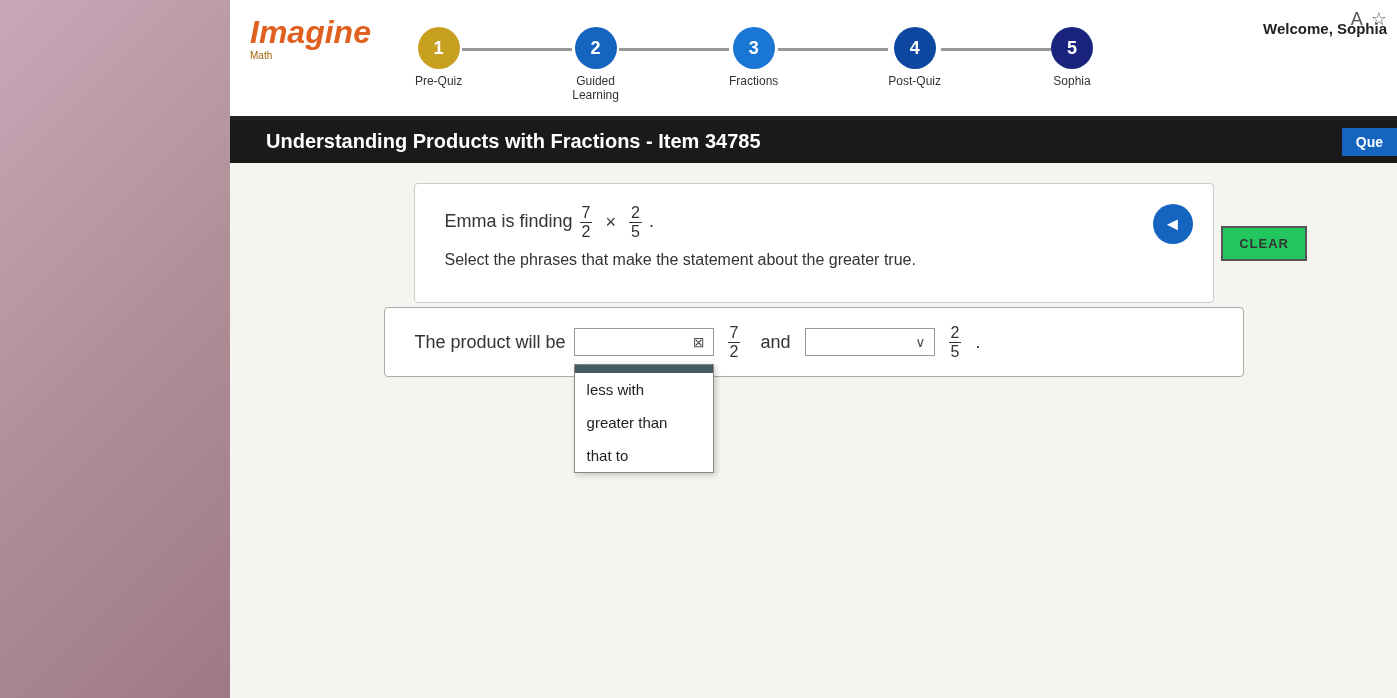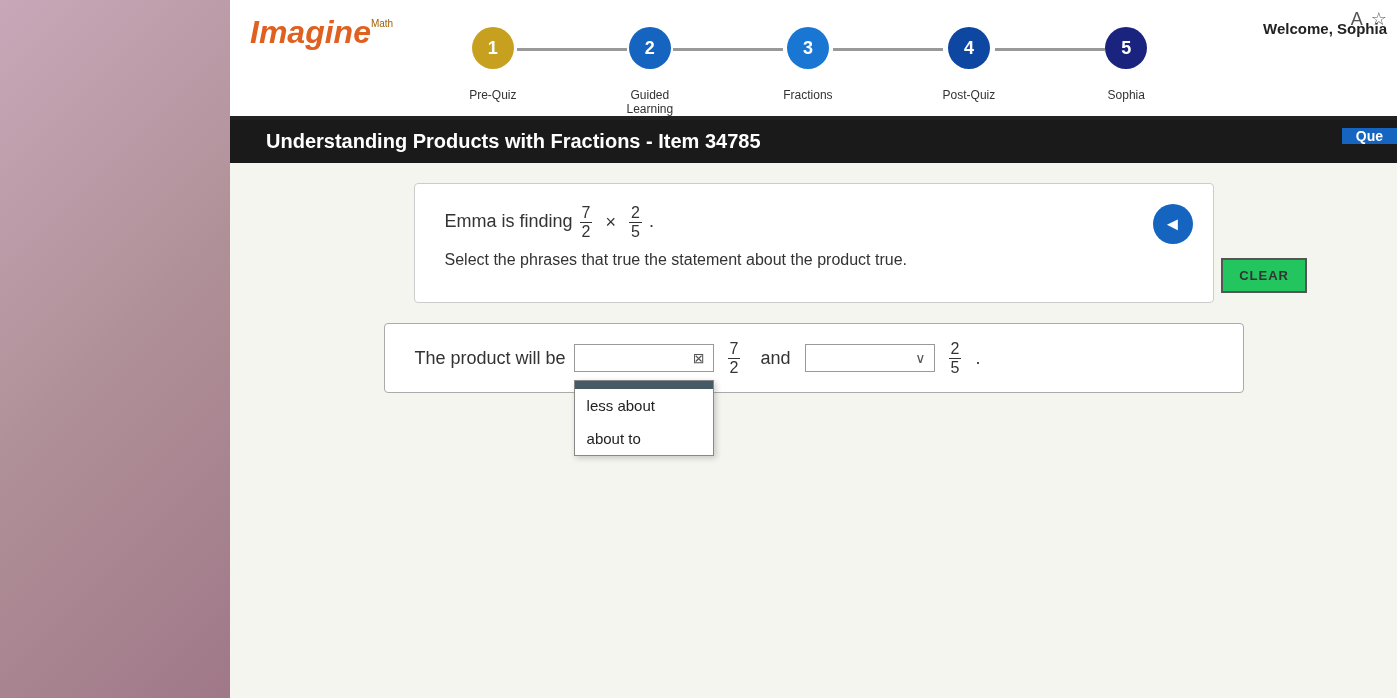--- a/index.html
+++ b/index.html
@@ -39,21 +39,22 @@
       background: white;
       height: 120px;
       border-bottom: 4px solid #222;
       display: flex;
       align-items: flex-start;
       padding: 12px 20px 0 20px;
     }
 
     .logo-area {
       display: flex;
-      margin-right: 76px;
+      flex-direction: column;
+      margin-right: 44px;
       padding-top: 4px;
     }
 
     .logo-imagine {
       color: #e06020;
       font-size: 32px;
       font-weight: bold;
       font-style: italic;
       line-height: 1;
     }
@@ -97,21 +98,21 @@
     .step-circle.gold { background: #c8a020; }
     .step-circle.blue { background: #1565c0; }
     .step-circle.blue-light { background: #1976d2; }
     .step-circle.dark-blue { background: #0d47a1; }
     .step-circle.navy { background: #1a237e; }
 
     .step-label {
       font-size: 12px;
       color: #333;
       text-align: center;
-      margin-top: 19px;
+      margin-top: 5px;
       white-space: nowrap;
     }
 
     .steps-container {
       display: flex;
       align-items: flex-start;
       gap: 0;
       position: relative;
       padding-top: 5px;
     }
@@ -143,21 +144,21 @@
       padding: 10px 36px;
     }
 
     
     .queue-label {
       position: absolute;
       right: 0;
       top: 128px;
       background: #1565c0;
       color: white;
-      padding: 0 14px;
+      padding: 6px 14px;
       font-size: 14px;
       font-weight: bold;
       z-index: 10;
     }
 
     
     .content-area {
       padding: 20px 40px;
       position: relative;
     }
@@ -233,21 +234,21 @@
       cursor: pointer;
       letter-spacing: 1px;
     }
 
     
     .fill-area {
       background: white;
       border: 1px solid #aaa;
       border-radius: 4px;
       padding: 16px 30px;
-      margin: 20px auto;
+      margin: 4px auto;
       max-width: 860px;
       font-size: 18px;
       color: #333;
       display: flex;
       align-items: center;
       gap: 8px;
       position: relative;
     }
 
     .dropdown-wrapper {
@@ -388,40 +389,41 @@
           <span class="den">2</span>
         </span>
         <span class="times-symbol">×</span>
         <span class="fraction">
           <span class="num">2</span>
           <span class="den">5</span>
         </span>
         <span>.</span>
       </div>
 
-      <div class="sub-text">Select the phrases that true the statement about the product true.</div>
+      <div class="sub-text">Select the phrases that make the statement about the greater true.</div>
 
     </div>
 
     <button class="clear-btn">CLEAR</button>
 
     <div class="fill-area">
       <span>The product will be</span>
 
       <div class="dropdown-wrapper" style="position:relative;">
         <div class="dropdown-input-box" style="min-width:140px;">
           <span>&nbsp;</span>
           <span class="arrow-icon">⊠</span>
         </div>
 
         
         <div style="position:absolute; top:36px; left:0; background:white; border:1px solid #888; min-width:140px; z-index:100; box-shadow:2px 2px 6px rgba(0,0,0,0.2);">
           <div style="background:#455a64; height:8px;"></div>
-          <div class="dropdown-item">less about</div>
-          <div class="dropdown-item">about to</div>
+          <div class="dropdown-item">less with</div>
+          <div class="dropdown-item">greater than</div>
+          <div class="dropdown-item">that to</div>
         </div>
       </div>
 
       <span class="fraction" style="margin: 0 6px;">
         <span class="num">7</span>
         <span class="den">2</span>
       </span>
 
       <span style="margin: 0 6px;">and</span>
 

